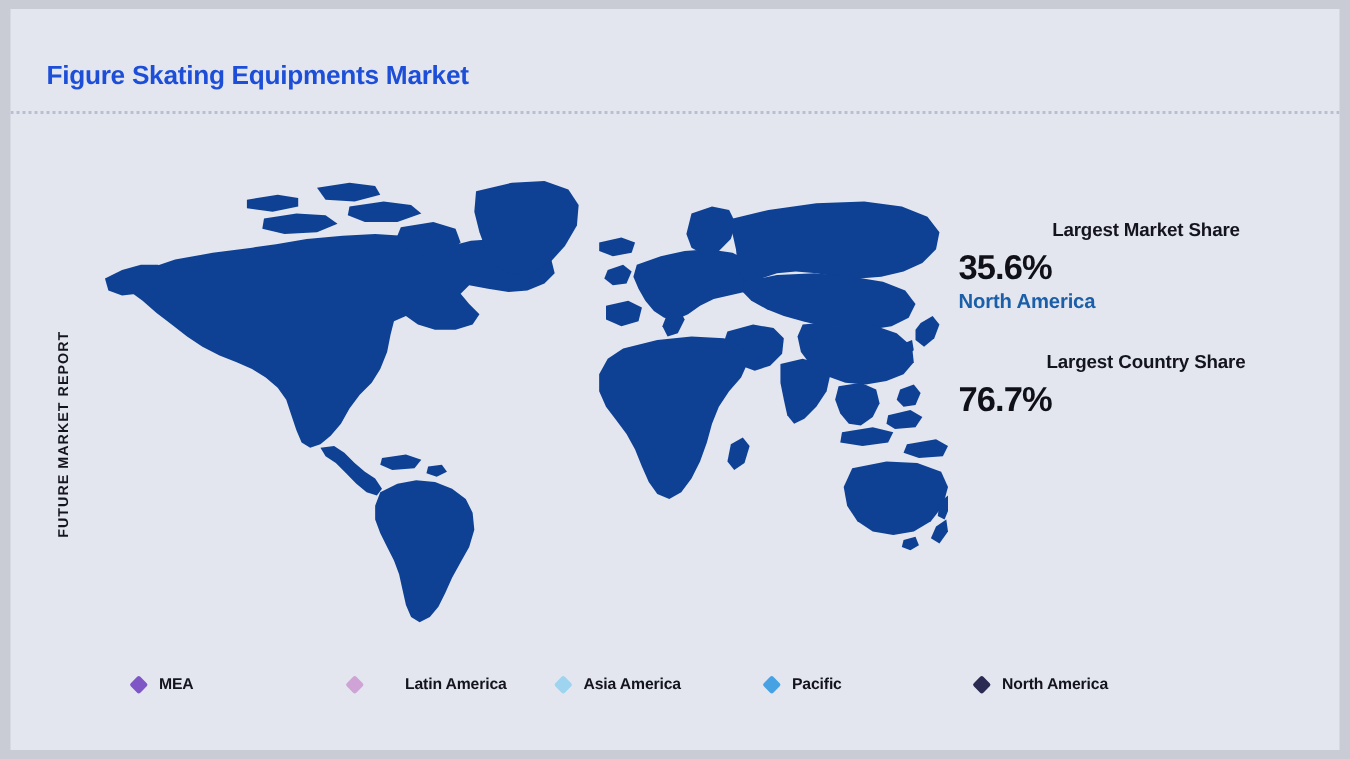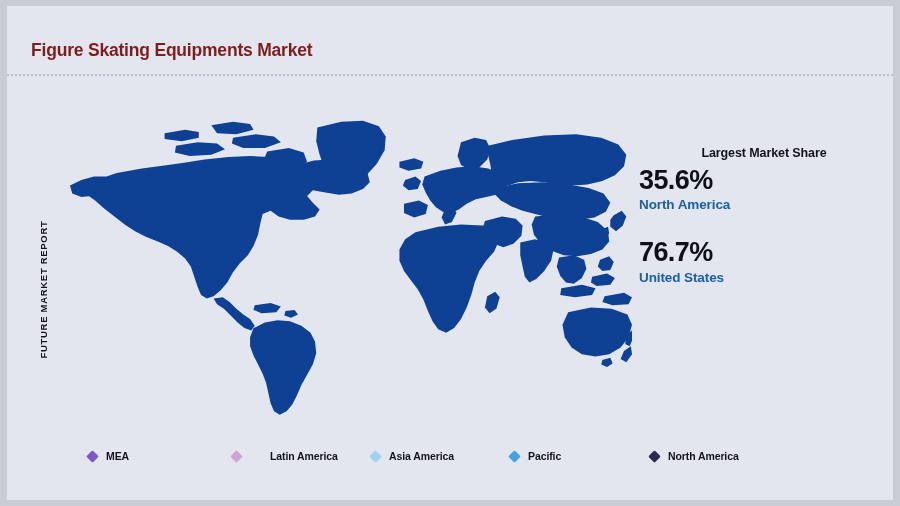--- a/index.html
+++ b/index.html
@@ -19,21 +19,21 @@
   #header{
     position:absolute;
     left:0;top:0;
     width:886px;height:69px;
   }
   .title{
     position:absolute;
     top:34px;
     font-size:17.5px;
     font-weight:700;
-    color:#7f1d1d;
+    color:#1d4ed8;
     letter-spacing:-0.2px;
     white-space:nowrap;
   }
   #title-left{ left:24px; }
   #title-right{ left:462px; }
   #header-rule{
     position:absolute;
     left:0;top:68px;
     width:886px;height:0;
     border-top:2px dotted #b9bfd0;
@@ -66,21 +66,21 @@
   .stat-block{ margin-bottom:26px; }
   .stat-label{
     font-size:12.5px;
     font-weight:700;
     color:#14141e;
     letter-spacing:-0.1px;
     margin-bottom:6px;
     text-align:center;
   }
   .stat-value{
-    font-size:27px;
+    font-size:23px;
     font-weight:700;
     color:#101018;
     letter-spacing:-0.6px;
     line-height:1.05;
     margin-bottom:3px;
   }
   .stat-sub{
     font-size:13.5px;
     font-weight:700;
     color:#1a5fa8;
@@ -236,22 +236,22 @@
     </svg>
   </div>
 
   <div id="stats">
     <div class="stat-block">
       <div class="stat-label">Largest Market Share</div>
       <div class="stat-value">35.6%</div>
       <div class="stat-sub" style="color: rgb(26, 95, 168);">North America</div>
     </div>
     <div class="stat-block">
+      <div class="stat-label">Largest Country Share</div>
       <div class="stat-value">76.7%</div>
-      <div class="stat-sub" style="color: rgb(26, 95, 168);">United States</div>
     </div>
   </div>
 
   <div id="legend">
     <div class="legend-item" style="left: 81px;">
       <span class="legend-marker" style="background: rgb(126, 86, 198);"></span>
       <span class="legend-text">MEA</span>
     </div>
     <div class="legend-item" style="left: 225px; gap: 20px;">
       <span class="legend-marker" style="background: rgb(207, 163, 214);"></span>

